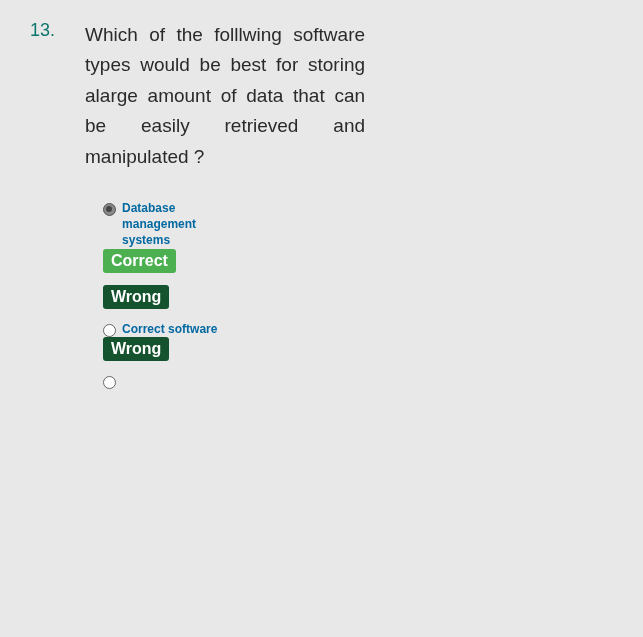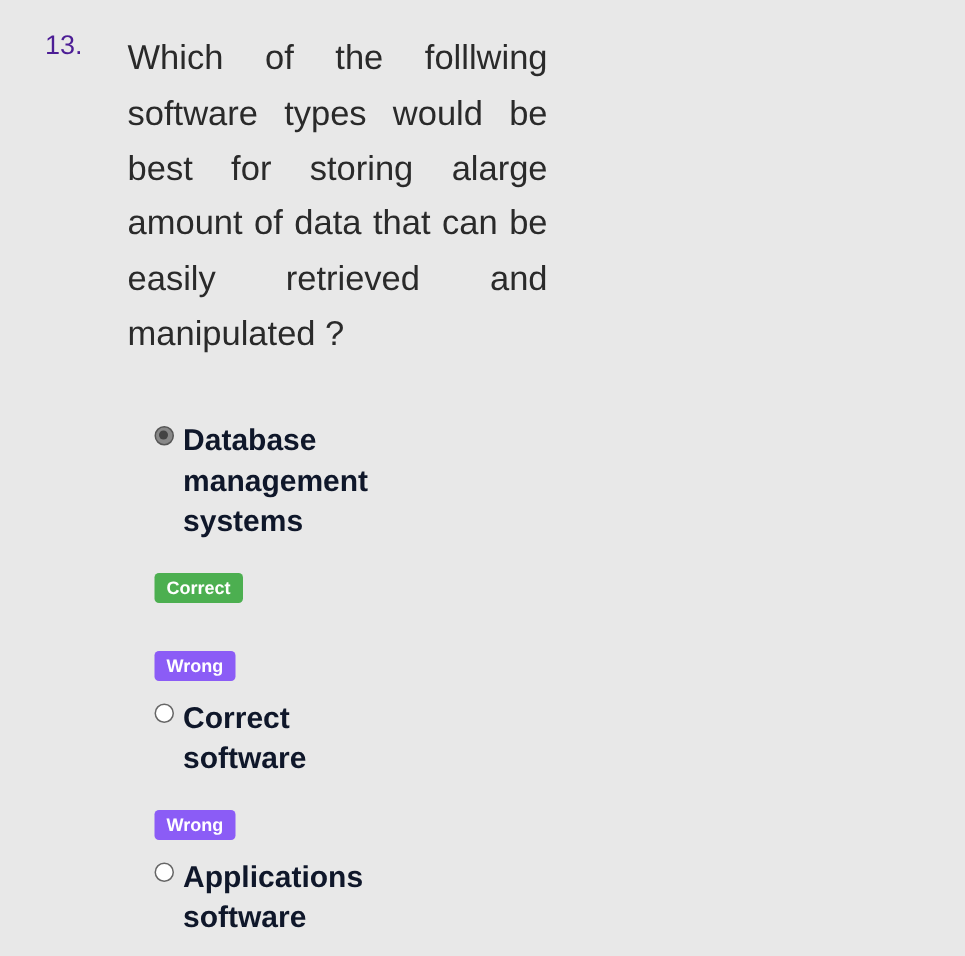--- a/index.html
+++ b/index.html
@@ -16,33 +16,33 @@
       color: #2a2a2a;
     }
     .question-container {
       display: flex;
       align-items: flex-start;
       gap: 30px;
     }
     .question-number {
       font-size: 18px;
       font-weight: normal;
-      color: #4c1d95;
+      color: #0f766e;
       flex-shrink: 0;
     }
     .question-content {
       flex: 1;
       max-width: 280px;
     }
     .question-text {
-      font-size: 23px;
+      font-size: 19px;
       line-height: 1.6;
       color: #2a2a2a;
       text-align: justify;
-      margin-bottom: 40px;
+      margin-bottom: 28px;
     }
     .options {
       padding-left: 18px;
     }
     .option {
       margin-bottom: 8px;
       max-width: 140px;
     }
     .option-row {
       display: flex;
@@ -67,40 +67,40 @@
       content: "";
       position: absolute;
       top: 2px;
       left: 2px;
       width: 6px;
       height: 6px;
       border-radius: 50%;
       background: #444;
     }
     .option-label {
-      font-size: 20px;
+      font-size: 12px;
       font-weight: bold;
-      color: #0f172a;
+      color: #0369a1;
       line-height: 1.35;
     }
     .badge {
       display: inline-block;
       color: #fff;
-      font-size: 12px;
+      font-size: 16px;
       font-weight: bold;
       padding: 3px 8px;
       border-radius: 3px;
-      margin-top: 20px;
+      margin-top: 0;
       margin-bottom: 4px;
     }
     .badge.correct {
       background: #4caf50;
     }
     .badge.wrong {
-      background: #8b5cf6;
+      background: #14532d;
     }
   </style>
 </head>
 <body>
 
 <div class="question-container">
   <div class="question-number">13.</div>
   <div class="question-content">
     <div class="question-text">Which of the folllwing software types would be best for storing alarge amount of data that can be easily retrieved and manipulated ?</div>
     <div class="options">
@@ -121,19 +121,18 @@
         <div class="option-row">
           <span class="radio"></span>
           <span class="option-label">Correct software</span>
         </div>
         <span class="badge wrong">Wrong</span>
       </div>
 
       <div class="option">
         <div class="option-row">
           <span class="radio"></span>
-          <span class="option-label">Applications software</span>
         </div>
       </div>
 
     </div>
   </div>
 </div>
 
 </body></html>

